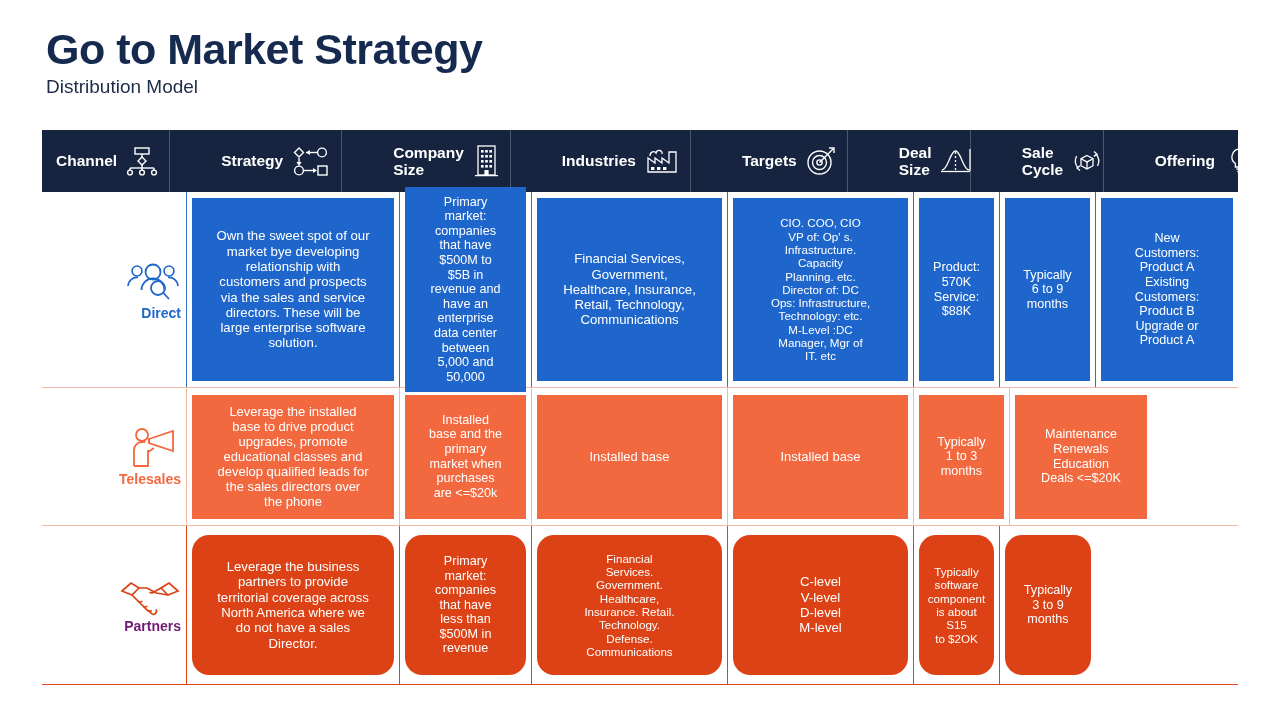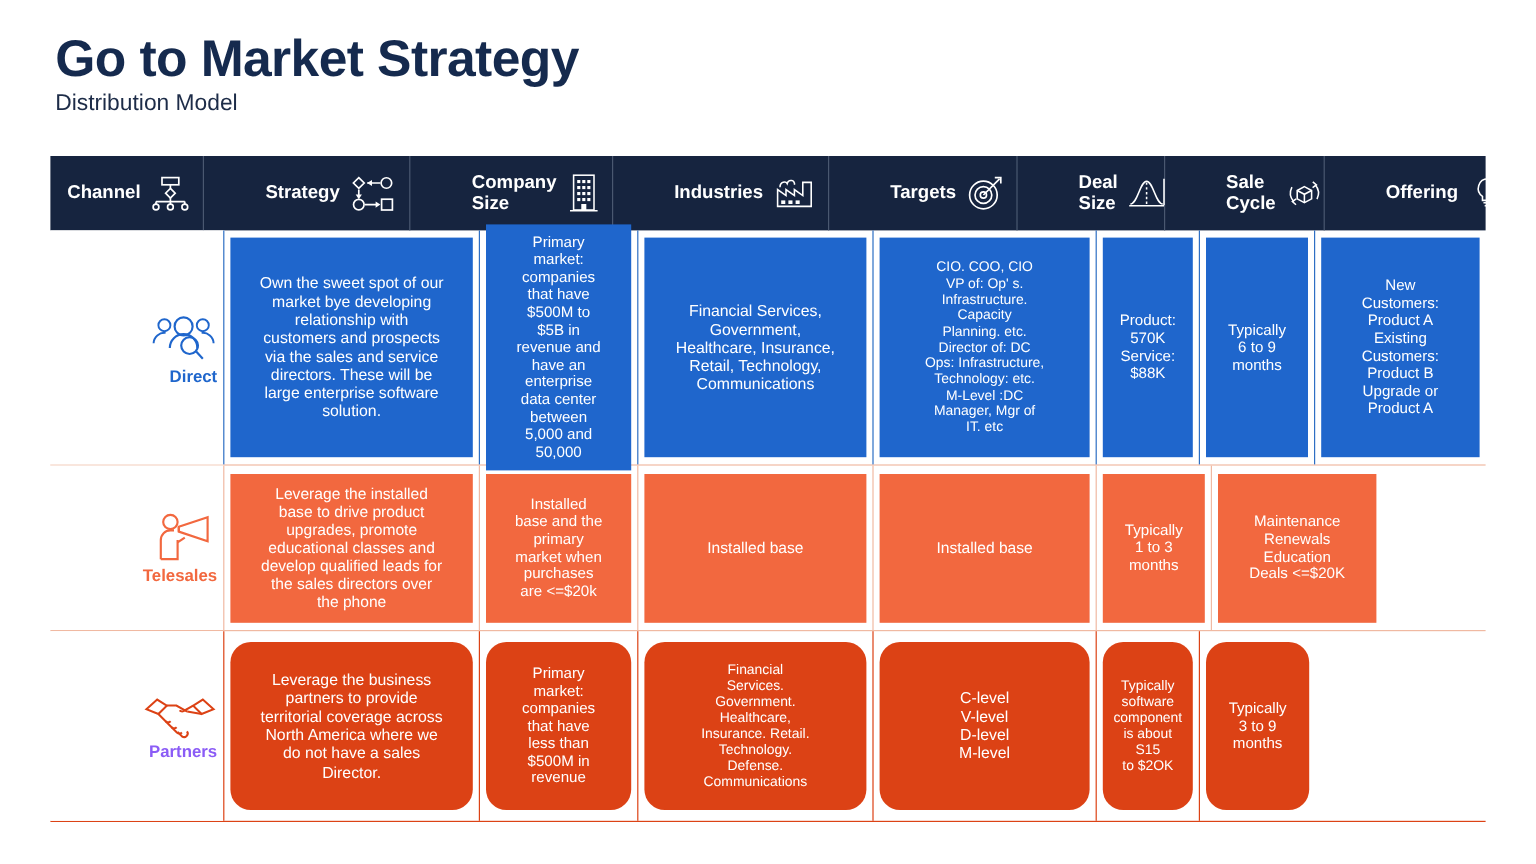--- a/index.html
+++ b/index.html
@@ -81,21 +81,21 @@
 
   
   .channel-cell {
     display: flex; flex-direction: column;
     align-items: flex-end; justify-content: center; gap: 1px;
     background: #ffffff;
   }
   .channel-label { font-size: 14px; font-weight: bold; }
   .r1 .channel-label { color: #1f66cc; }
   .r2 .channel-label { color: #f2683f; }
-  .r3 .channel-label { color: #8b5cf6; }
+  .r3 .channel-label { color: #701a75; }
   .channel-icon svg { display: block; }
 
   
   .r1 .chip { min-height: 183px; }
   .r2 .chip { min-height: 124px; }
   .r3 .chip { min-height: 140px; border-radius: 17px; }
 </style>
 </head>
 <body>
 

